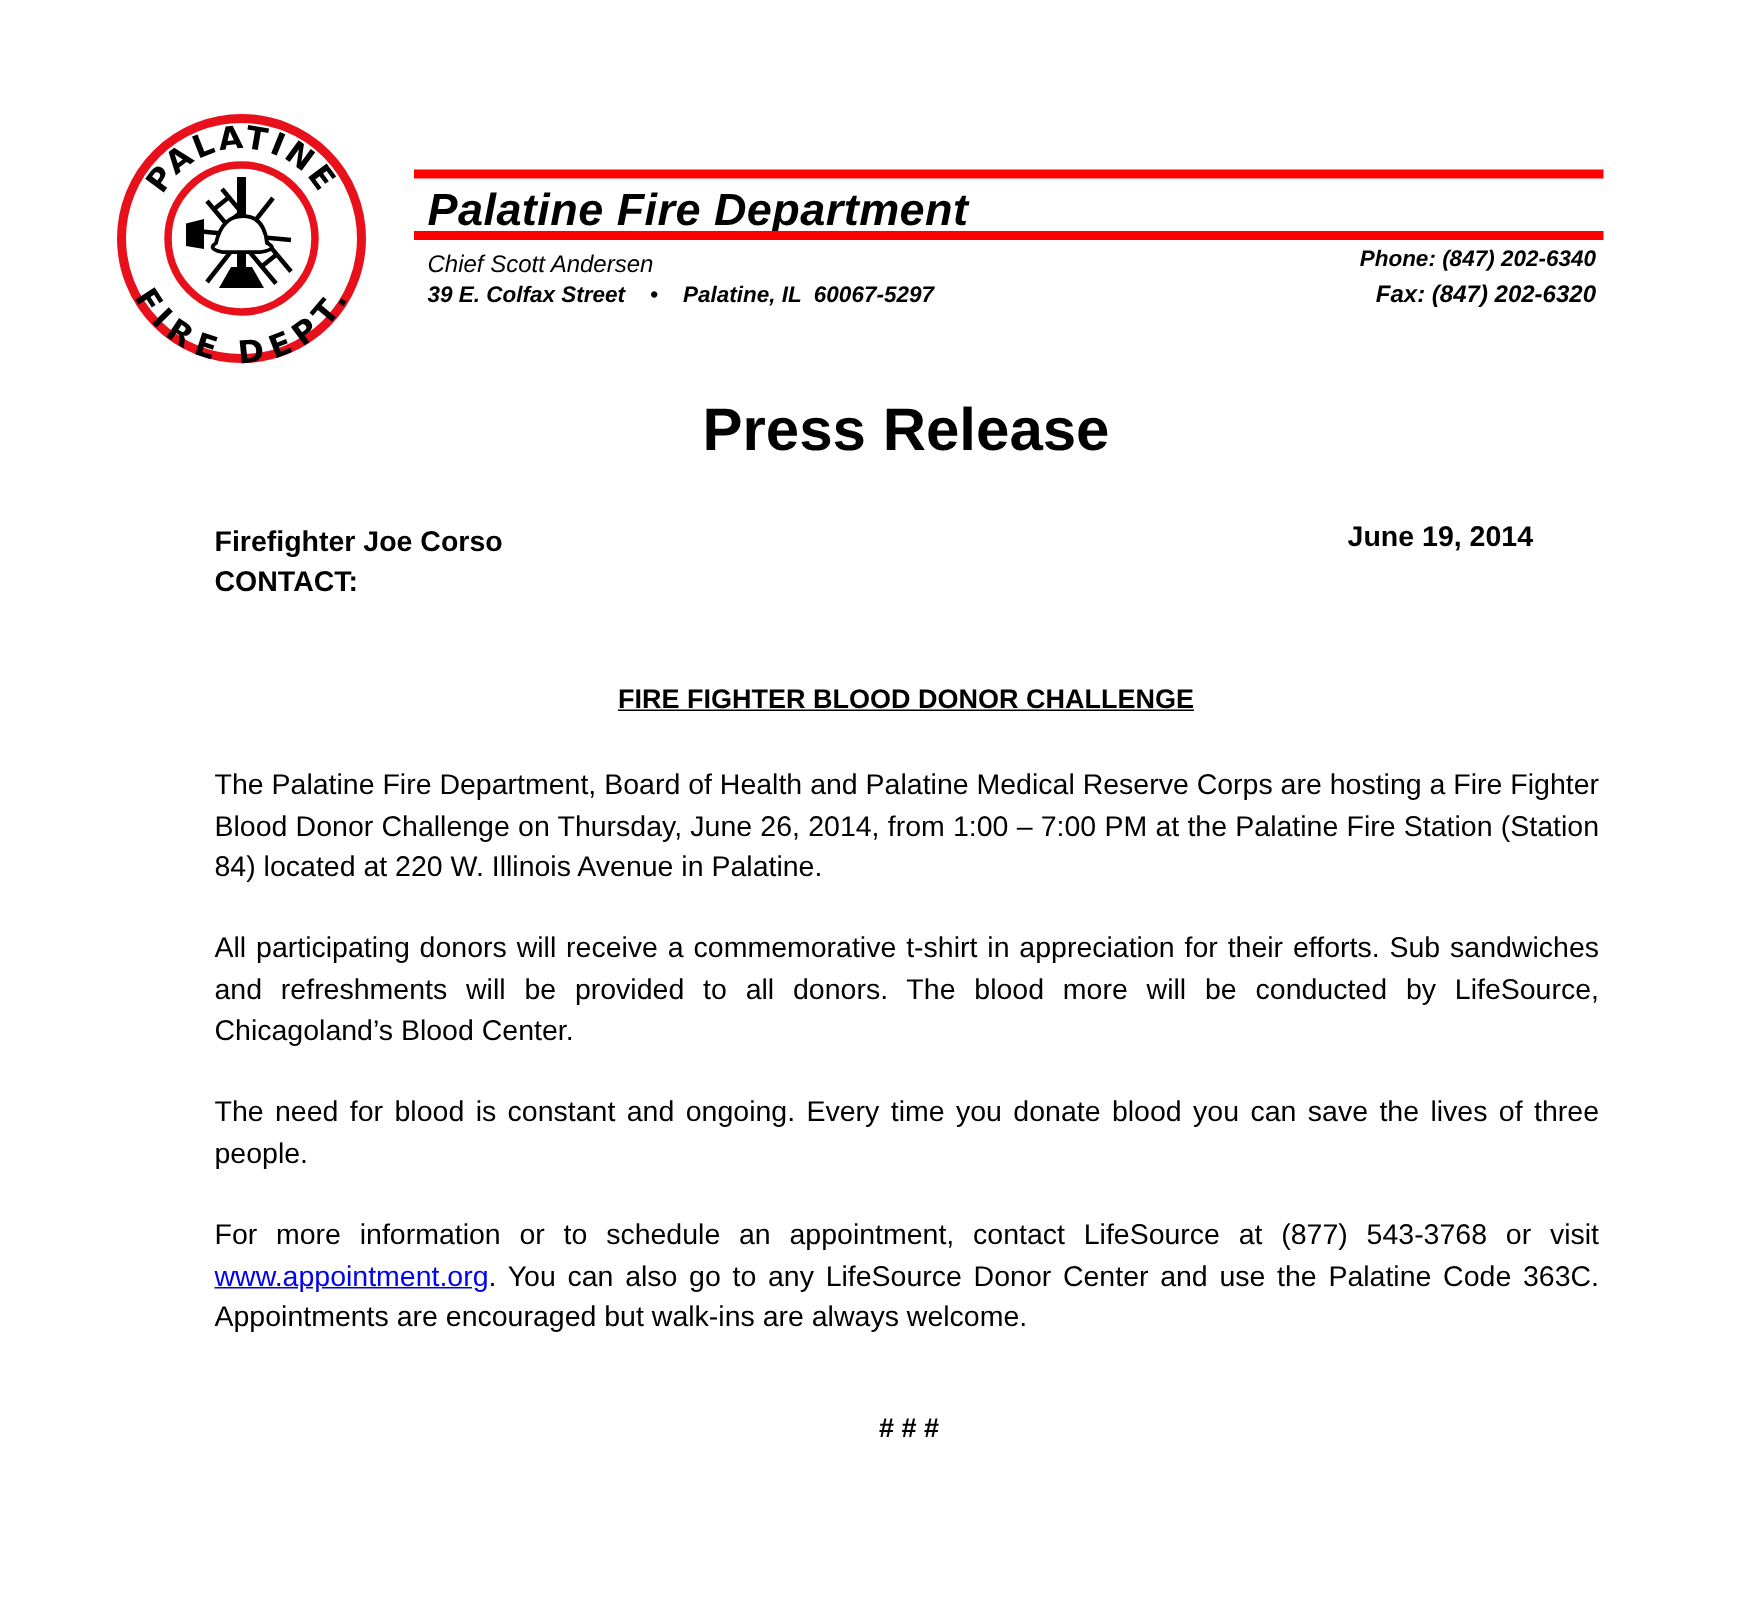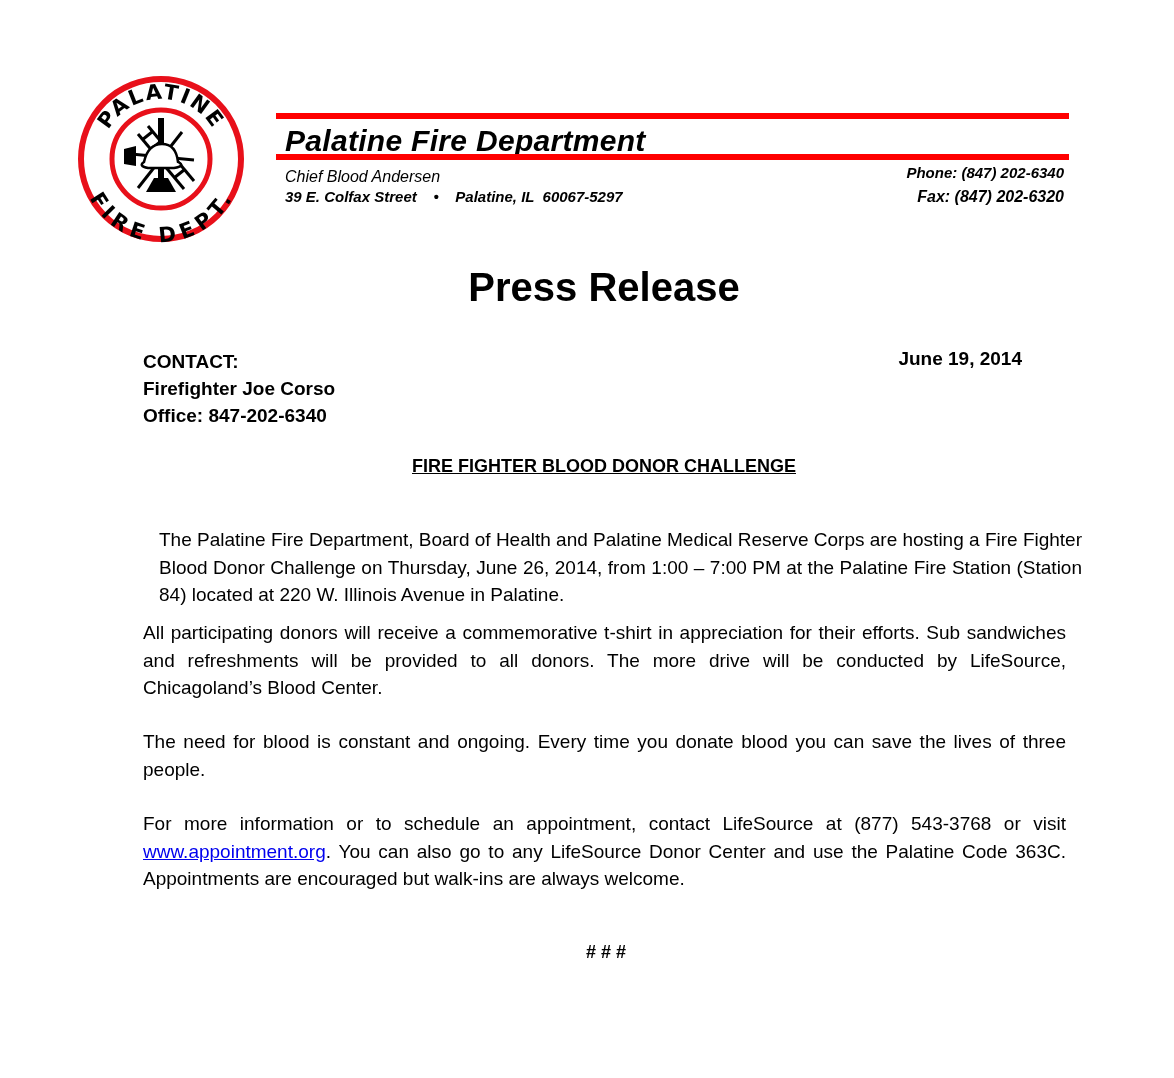--- a/index.html
+++ b/index.html
@@ -54,35 +54,34 @@
     </g>
     <rect x="82" y="44" width="6" height="60" fill="#000"></rect>
     <path d="M 70 118 L 100 118 L 92 104 L 78 104 Z" fill="#000"></path>
     <path d="M 48 75 L 60 72 L 60 92 L 48 90 Z" fill="#000"></path>
     <path d="M 68 88 Q 72 70 86 70 Q 100 70 102 88 Q 110 92 98 94 L 72 94 Q 62 92 68 88 Z" fill="#fff" stroke="#000" stroke-width="2.5"></path>
   </svg>
 
   <div class="rule top"></div>
   <div class="dept-name">Palatine Fire Department</div>
   <div class="rule bottom"></div>
-  <div class="chief">Chief Blood Andersen</div>
+  <div class="chief">Chief Scott Andersen</div>
   <div class="address">39 E. Colfax Street    •    Palatine, IL  60067-5297</div>
   <div class="phone">Phone: (847) 202-6340</div>
   <div class="fax">Fax: (847) 202-6320</div>
 </div>
 
 <div class="title">Press Release</div>
 
 <div class="contact">
+  <div>Firefighter Joe Corso</div>
   <div>CONTACT:</div>
-  <div>Firefighter Joe Corso</div>
-  <div>Office: 847-202-6340</div>
 </div>
 <div class="date">June 19, 2014</div>
 
 <div class="headline">FIRE FIGHTER BLOOD DONOR CHALLENGE</div>
 
-<p class="para p1" style="margin:16px">The Palatine Fire Department, Board of Health and Palatine Medical Reserve Corps are hosting a Fire Fighter Blood Donor Challenge on Thursday, June 26, 2014, from 1:00 – 7:00 PM at the Palatine Fire Station (Station 84) located at 220 W. Illinois Avenue in Palatine.</p>
-<p class="para p2" style="margin:0">All participating donors will receive a commemorative t-shirt in appreciation for their efforts. Sub sandwiches and refreshments will be provided to all donors. The more drive will be conducted by LifeSource, Chicagoland’s Blood Center.</p>
+<p class="para p1" style="margin:0">The Palatine Fire Department, Board of Health and Palatine Medical Reserve Corps are hosting a Fire Fighter Blood Donor Challenge on Thursday, June 26, 2014, from 1:00 – 7:00 PM at the Palatine Fire Station (Station 84) located at 220 W. Illinois Avenue in Palatine.</p>
+<p class="para p2" style="margin:0">All participating donors will receive a commemorative t-shirt in appreciation for their efforts. Sub sandwiches and refreshments will be provided to all donors. The blood more will be conducted by LifeSource, Chicagoland’s Blood Center.</p>
 <p class="para p3" style="margin:0">The need for blood is constant and ongoing.  Every time you donate blood you can save the lives of three people.</p>
 <p class="para p4" style="margin:0"><span>For more information or to schedule an appointment, contact LifeSource at (877) 543-3768 or visit </span><a href="#">www.appointment.org</a><span>.  You can also go to any LifeSource Donor Center and use the Palatine Code 363C.  Appointments are encouraged but walk-ins are always welcome.</span></p>
 
 <div class="endmark"># # #</div>
 
 </body></html>

